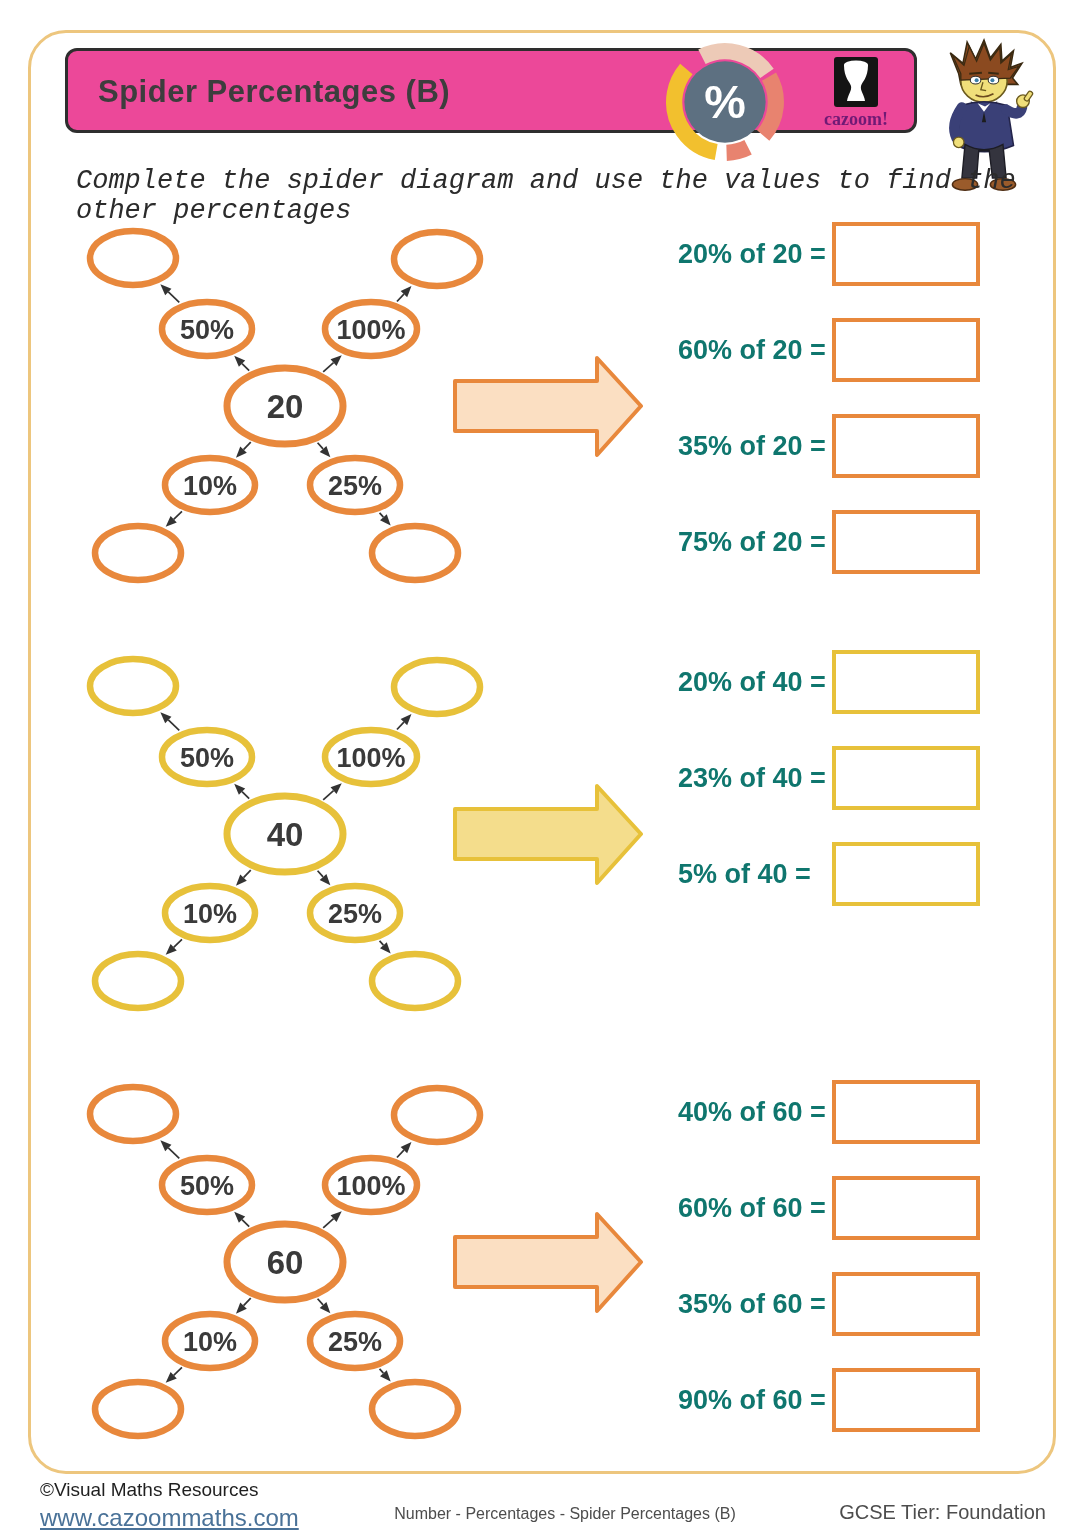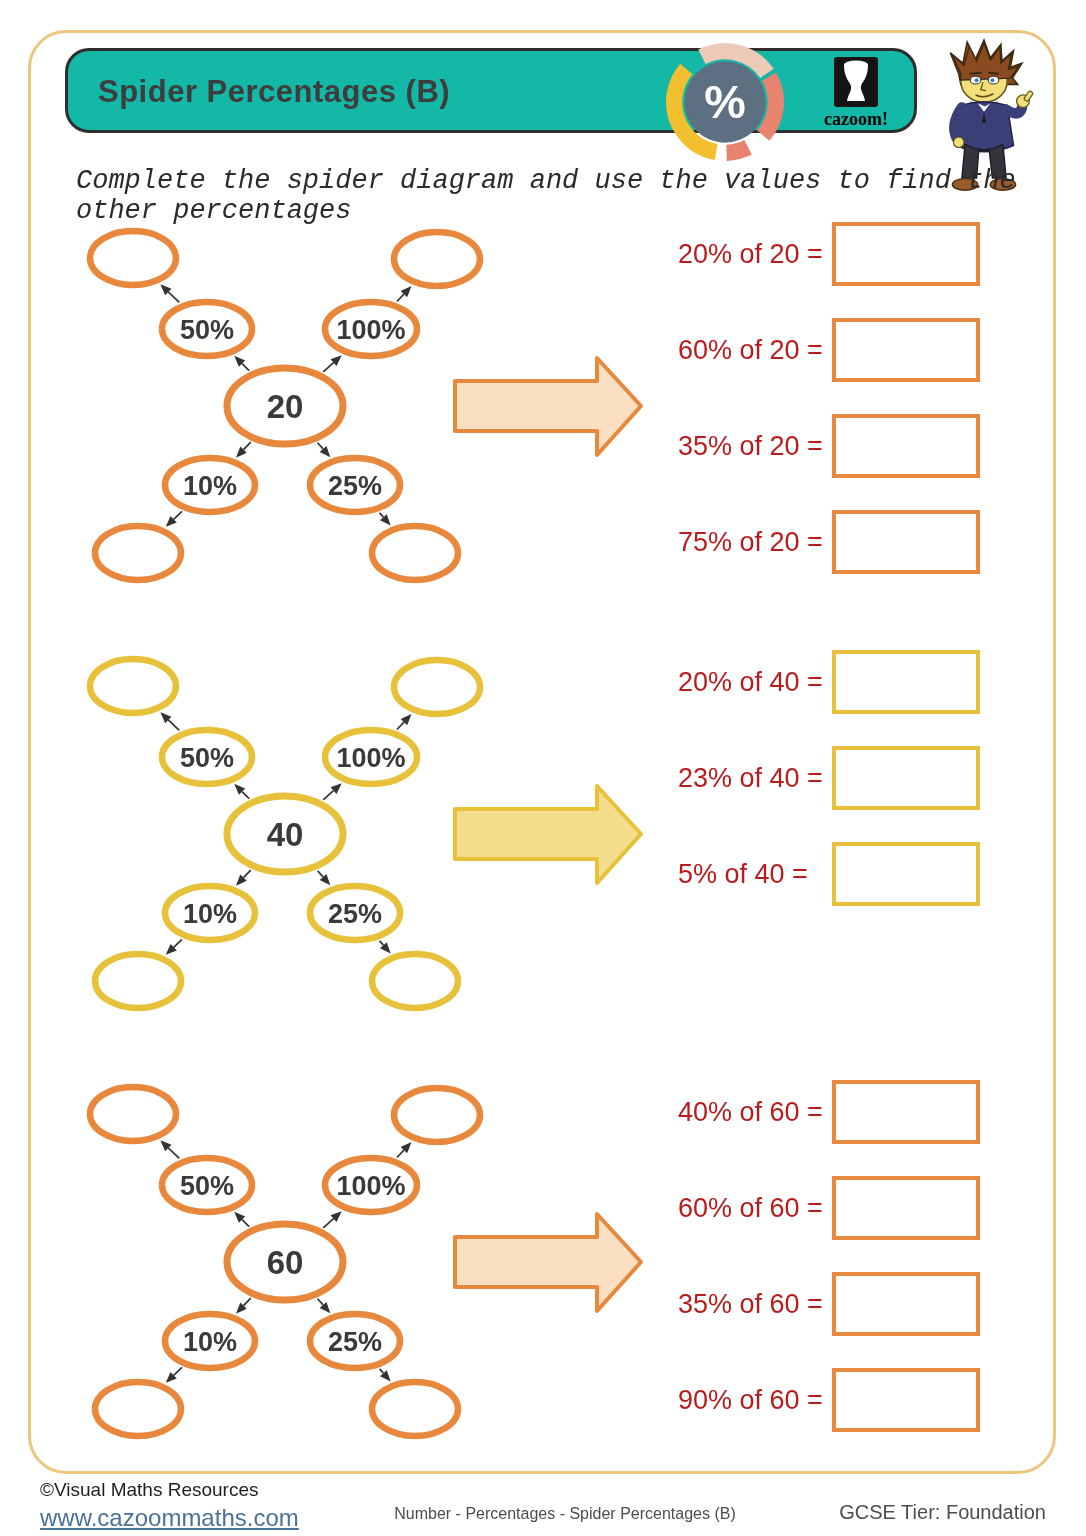--- a/index.html
+++ b/index.html
@@ -5,28 +5,28 @@
   * { margin:0; padding:0; box-sizing:border-box; }
   html,body { width:1086px; height:1536px; background:#ffffff; position:relative;
               font-family:"Liberation Sans", sans-serif; overflow:hidden; }
 
   
   .page-border { position:absolute; left:28px; top:30px; width:1028px; height:1444px;
                  border:3px solid var(--c-border); border-radius:38px; }
 
   
   .title-box { position:absolute; left:65px; top:48px; width:852px; height:85px;
-               background:#14b8a6; border:3px solid #2e2e2e; border-radius:24px; }
+               background:#ec4899; border:3px solid #2e2e2e; border-radius:12px; }
   .page-title { position:absolute; left:30px; top:0; line-height:82px; font-size:31px;
                 font-weight:bold; color:#3d3d3d; letter-spacing:0.5px; }
   .pct-badge { position:absolute; left:663px; top:40px; width:124px; height:124px; }
   .brand-box { position:absolute; left:806px; top:56px; width:100px; text-align:center; }
   .brand-glyph { display:block; margin:0 auto; }
   .brand-name { font-family:"Liberation Serif", serif; font-weight:bold; font-size:18px;
-                color:#000000; margin-top:1px; }
+                color:#701a75; margin-top:1px; }
   .mascot { position:absolute; left:928px; top:38px; width:112px; height:158px; }
 
   .instruction { position:absolute; left:76px; top:166px; font-family:Liberation Mono, monospace;
                  font-style:italic; font-size:27px; color:#2b2b2b; }
 
   
   .spider-svg { position:absolute; left:60px; width:620px; height:395px; }
   #spider-0 { top:212px; } #spider-1 { top:640px; } #spider-2 { top:1068px; }
 
   .theme-orange { --stroke:var(--c-orange); --arrow-fill:var(--c-orange-fill); }
@@ -39,21 +39,21 @@
   .big-arrow { fill:var(--arrow-fill); stroke:var(--stroke); stroke-width:4; stroke-linejoin:round; }
   .spider-label { font-family:"Liberation Sans",sans-serif; font-weight:bold; font-size:27px;
                   fill:#3a3a3a; text-anchor:middle; }
   .spider-center-label { font-size:33px; }
 
   
   .questions { position:absolute; left:660px; width:400px; }
   #questions-0 { top:222px; } #questions-1 { top:650px;text-align:right; } #questions-2 { top:1080px; }
   .q-row { position:relative; height:64px; margin-bottom:32px; }
   .q-label { position:absolute; left:18px; top:50%; transform:translateY(-50%);
-             font-size:27px; font-weight:normal; color:#b91c1c; white-space:nowrap; }
+             font-size:27px; font-weight:bold; color:#0f766e; white-space:nowrap; }
   .answer-box { position:absolute; left:172px; top:0; width:148px; height:64px;
                 background:#fff; border:4px solid var(--stroke); }
 
   
   .footer-left { position:absolute; left:40px; top:1479px; font-size:19px; color:#1f1f1f; }
   .footer-link { display:inline-block; margin-top:3px; font-size:24px; color:#4a7298;
                  text-decoration:underline; cursor:pointer; }
   .footer-center { position:absolute; left:300px; top:1505px; width:530px; text-align:center;
                    font-size:16px; color:#4d4d4d; }
   .footer-right { position:absolute; right:40px; top:1501px; font-size:20px; color:#4d4d4d; }

